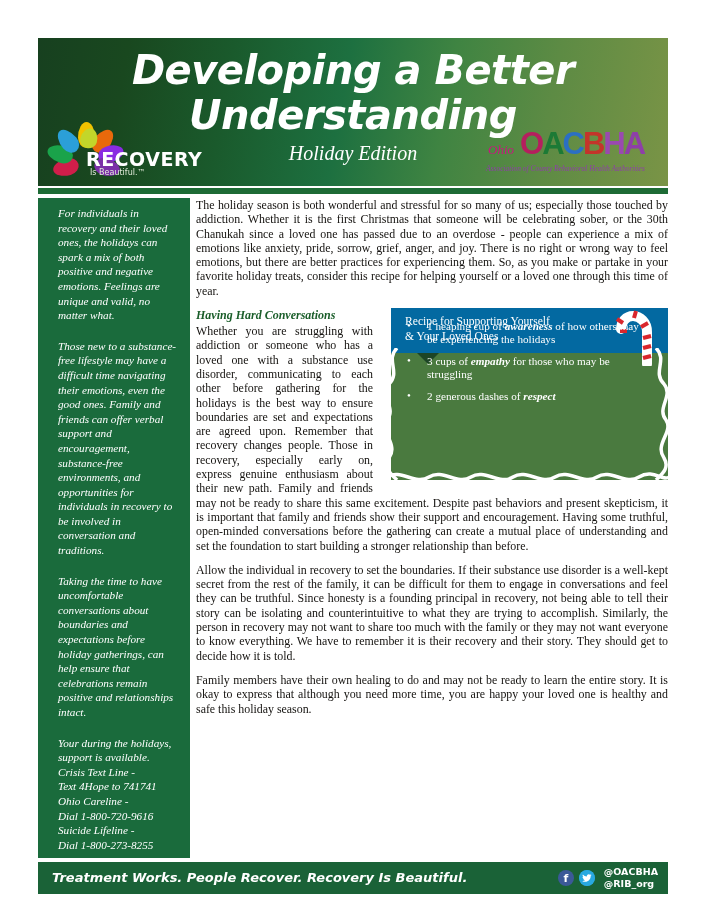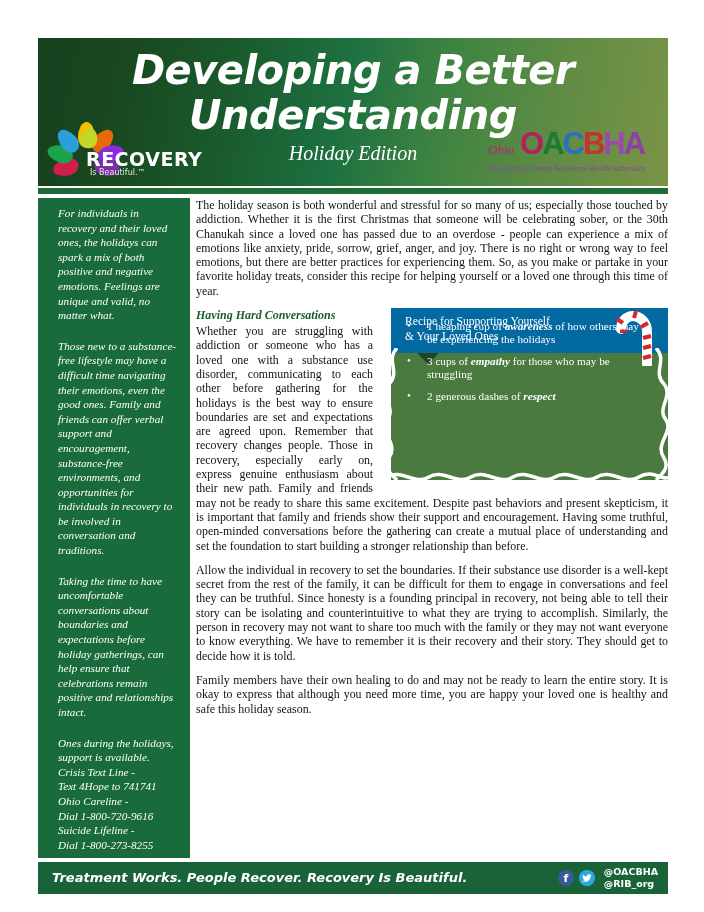--- a/index.html
+++ b/index.html
@@ -340,21 +340,21 @@
       <div class="oac-tagline">Association of County Behavioral Health Authorities</div>
     </div>
   </div>
   <div class="header-rule"></div>
 
   <div class="sidebar">
     <p class="side-para">For individuals in recovery and their loved ones, the holidays can spark a mix of both positive and negative emotions. Feelings are unique and valid, no matter what.</p>
     <p class="side-para">Those new to a substance-free lifestyle may have a difficult time navigating their emotions, even the good ones. Family and friends can offer verbal support and encouragement, substance-free environments, and opportunities for individuals in recovery to be involved in conversation and traditions.</p>
     <p class="side-para">Taking the time to have uncomfortable conversations about boundaries and expectations before holiday gatherings, can help ensure that celebrations remain positive and relationships intact.</p>
     <div class="side-para contact">
-      <span class="side-line">Ones during the holidays, support is available.</span>
+      <span class="side-line">Your during the holidays, support is available.</span>
       <span class="side-line">Crisis Text Line -</span>
       <span class="side-line">Text 4Hope to 741741</span>
       <span class="side-line">Ohio Careline -</span>
       <span class="side-line">Dial 1-800-720-9616</span>
       <span class="side-line">Suicide Lifeline -</span>
       <span class="side-line">Dial 1-800-273-8255</span>
     </div>
   </div>
 
   <div class="main">

